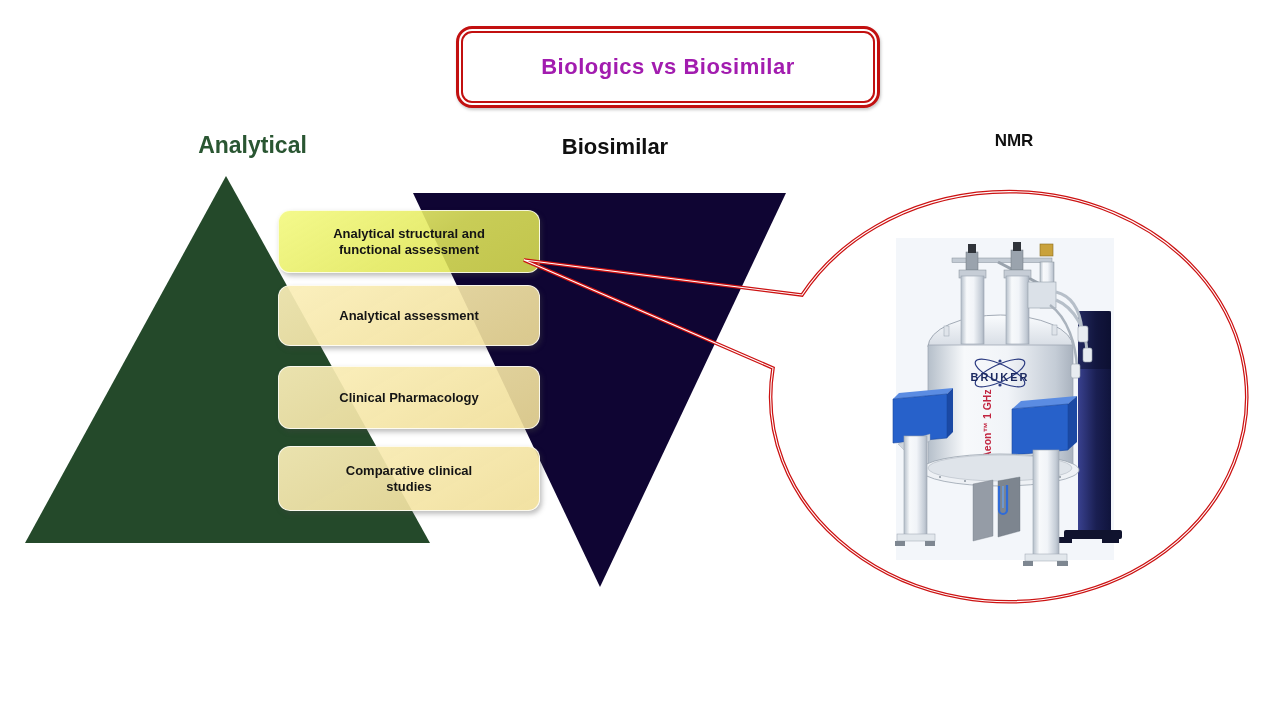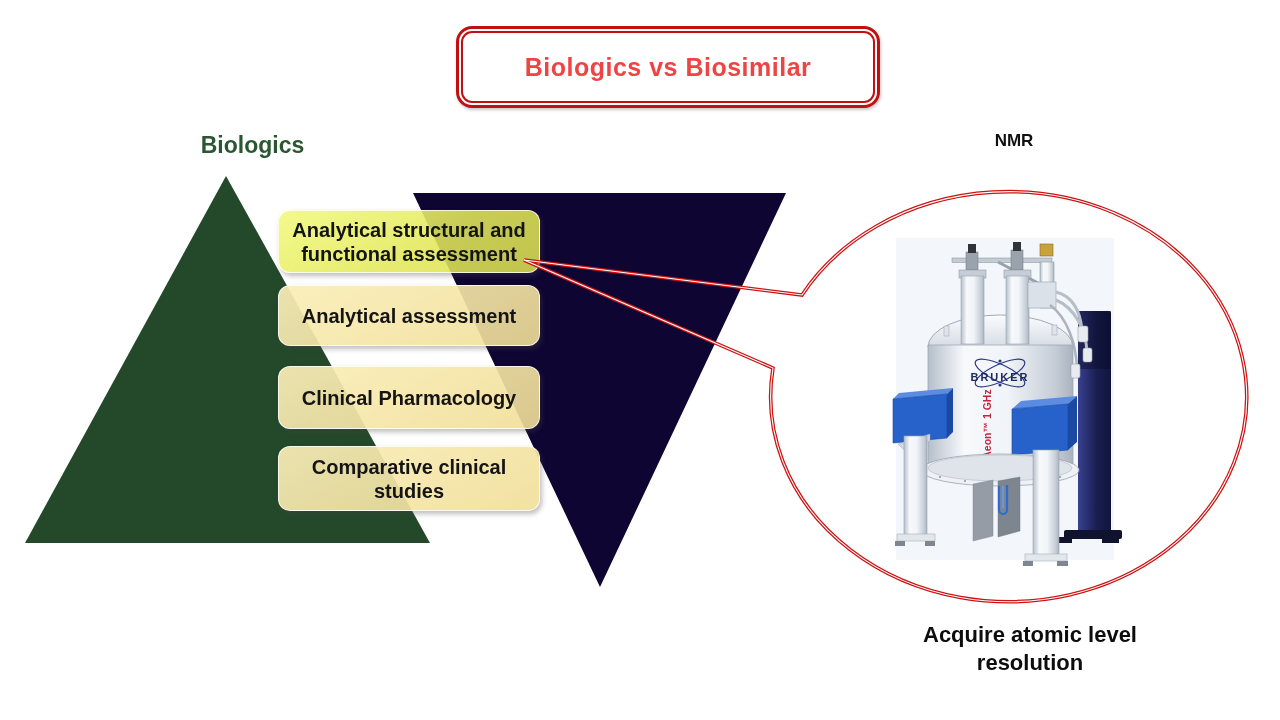--- a/index.html
+++ b/index.html
@@ -5,33 +5,33 @@
   html,body{margin:0;padding:0;background:#fff;}
   body{width:1280px;height:720px;overflow:hidden;font-family:"Liberation Sans",sans-serif;}
   #stage{position:relative;width:1280px;height:720px;background:#fff;}
 
   
   .title-box{position:absolute;left:456px;top:26px;width:424px;height:82px;
     border:3px solid #c21010;border-radius:16px;padding:2px;box-sizing:border-box;
     background:#fff;box-shadow:1px 2px 3px rgba(130,130,130,.45);}
   .title-inner{width:100%;height:100%;border:2px solid #c21010;border-radius:11px;
     box-sizing:border-box;display:flex;align-items:center;justify-content:center;}
-  .title-text{color:#ef4444;font-size:25px;font-weight:bold;letter-spacing:.5px;}
+  .title-text{color:#a21caf;font-size:22px;font-weight:bold;letter-spacing:.5px;}
 
   
   .col-header{position:absolute;font-weight:bold;text-align:center;}
   .hdr-biologics{left:175px;top:132px;width:155px;font-size:23px;color:#2a5632;}
   .hdr-biosimilar{left:540px;top:134px;width:150px;font-size:22px;color:#101010;}
   .hdr-nmr{left:954px;top:131px;width:120px;font-size:17px;color:#101010;}
 
   
   .step{position:absolute;left:278px;width:262px;border-radius:12px;
     border:1px solid rgba(255,255,255,.8);box-sizing:border-box;
     display:flex;align-items:center;justify-content:center;text-align:center;
-    font-weight:bold;font-size:20px;line-height:1.2;color:#141414;
+    font-weight:bold;font-size:13px;line-height:1.2;color:#141414;
     white-space:pre-line;box-shadow:2px 3px 5px rgba(70,70,70,.35);z-index:2;}
   .step-tan{background:linear-gradient(150deg,rgba(250,238,184,.93),rgba(240,222,152,.9));}
   .step-hi{background:linear-gradient(150deg,rgba(243,249,132,.94),rgba(227,233,92,.88) 55%,rgba(219,224,80,.88));}
   .step1{top:210px;height:63px;}
   .step2{top:285px;height:61px;}
   .step3{top:366px;height:63px;}
   .step4{top:446px;height:65px;}
 
   
   .caption{position:absolute;left:900px;top:621px;width:260px;text-align:center;
@@ -52,21 +52,22 @@
     <polygon points="226,176 430,543 25,543" fill="#24492a"></polygon>
     <polygon points="413,193 786,193 600,587" fill="#0f0533"></polygon>
   </svg>
 
   <div class="title-box z5">
     <div class="title-inner">
       <span class="title-text">Biologics vs Biosimilar</span>
     </div>
   </div>
 
-  <div class="col-header hdr-biologics">Biologics</div>
+  <div class="col-header hdr-biologics">Analytical</div>
+  <div class="col-header hdr-biosimilar">Biosimilar</div>
   <div class="col-header hdr-nmr">NMR</div>
 
   <div class="step step1 step-hi">Analytical structural and
 functional assessment</div>
   <div class="step step2 step-tan">Analytical assessment</div>
   <div class="step step3 step-tan">Clinical Pharmacology</div>
   <div class="step step4 step-tan">Comparative clinical
 studies</div>
 
   <svg id="machine" width="1280" height="720" viewBox="0 0 1280 720">
@@ -174,16 +175,14 @@
       <rect x="1023" y="561" width="10" height="5" fill="#7e8791"></rect>
       <rect x="1057" y="561" width="11" height="5" fill="#7e8791"></rect>
     </g>
   </svg>
 
   <svg id="callout" width="1280" height="720" viewBox="0 0 1280 720">
     <path d="M524,260 L802,295 A238,205 0 1 1 773,368 Z" fill="none" stroke="#cc1212" stroke-width="3.6" stroke-linejoin="miter"></path>
     <path d="M524,260 L802,295 A238,205 0 1 1 773,368 Z" fill="none" stroke="#ffffff" stroke-width="1.1" stroke-linejoin="miter"></path>
   </svg>
 
-  <div class="caption">Acquire atomic level
-resolution</div>
 
 </div>
 
 </body></html>

